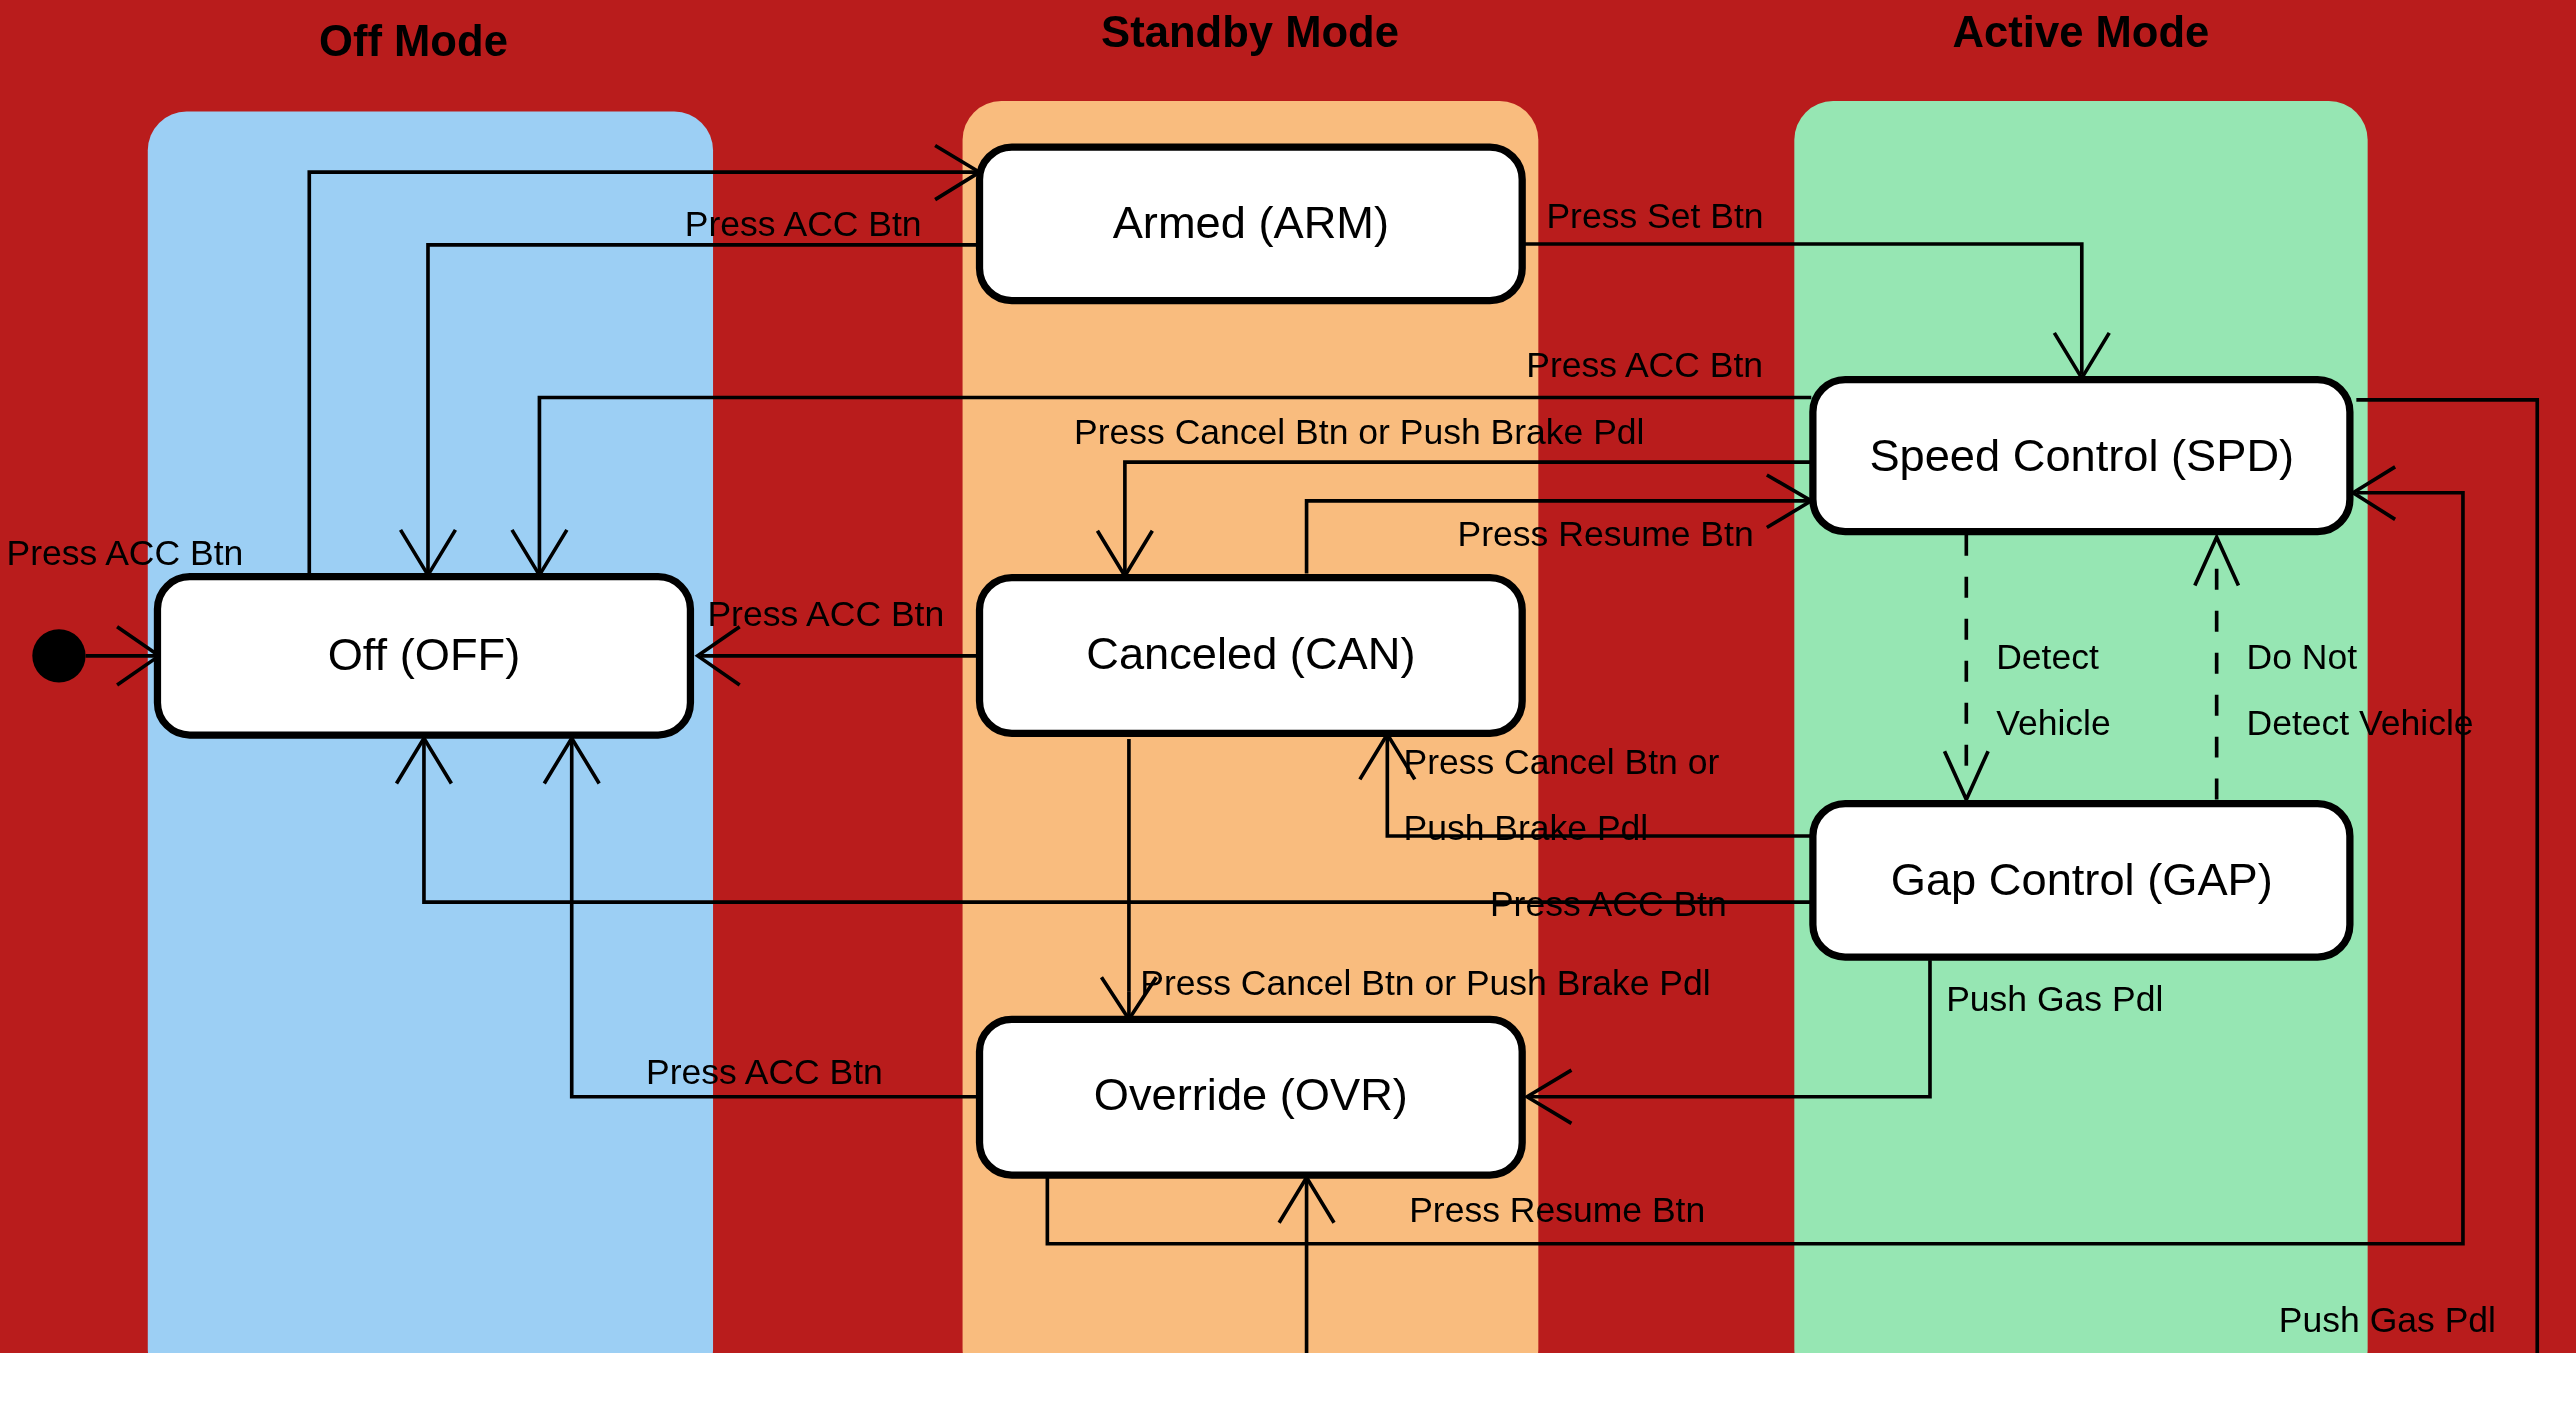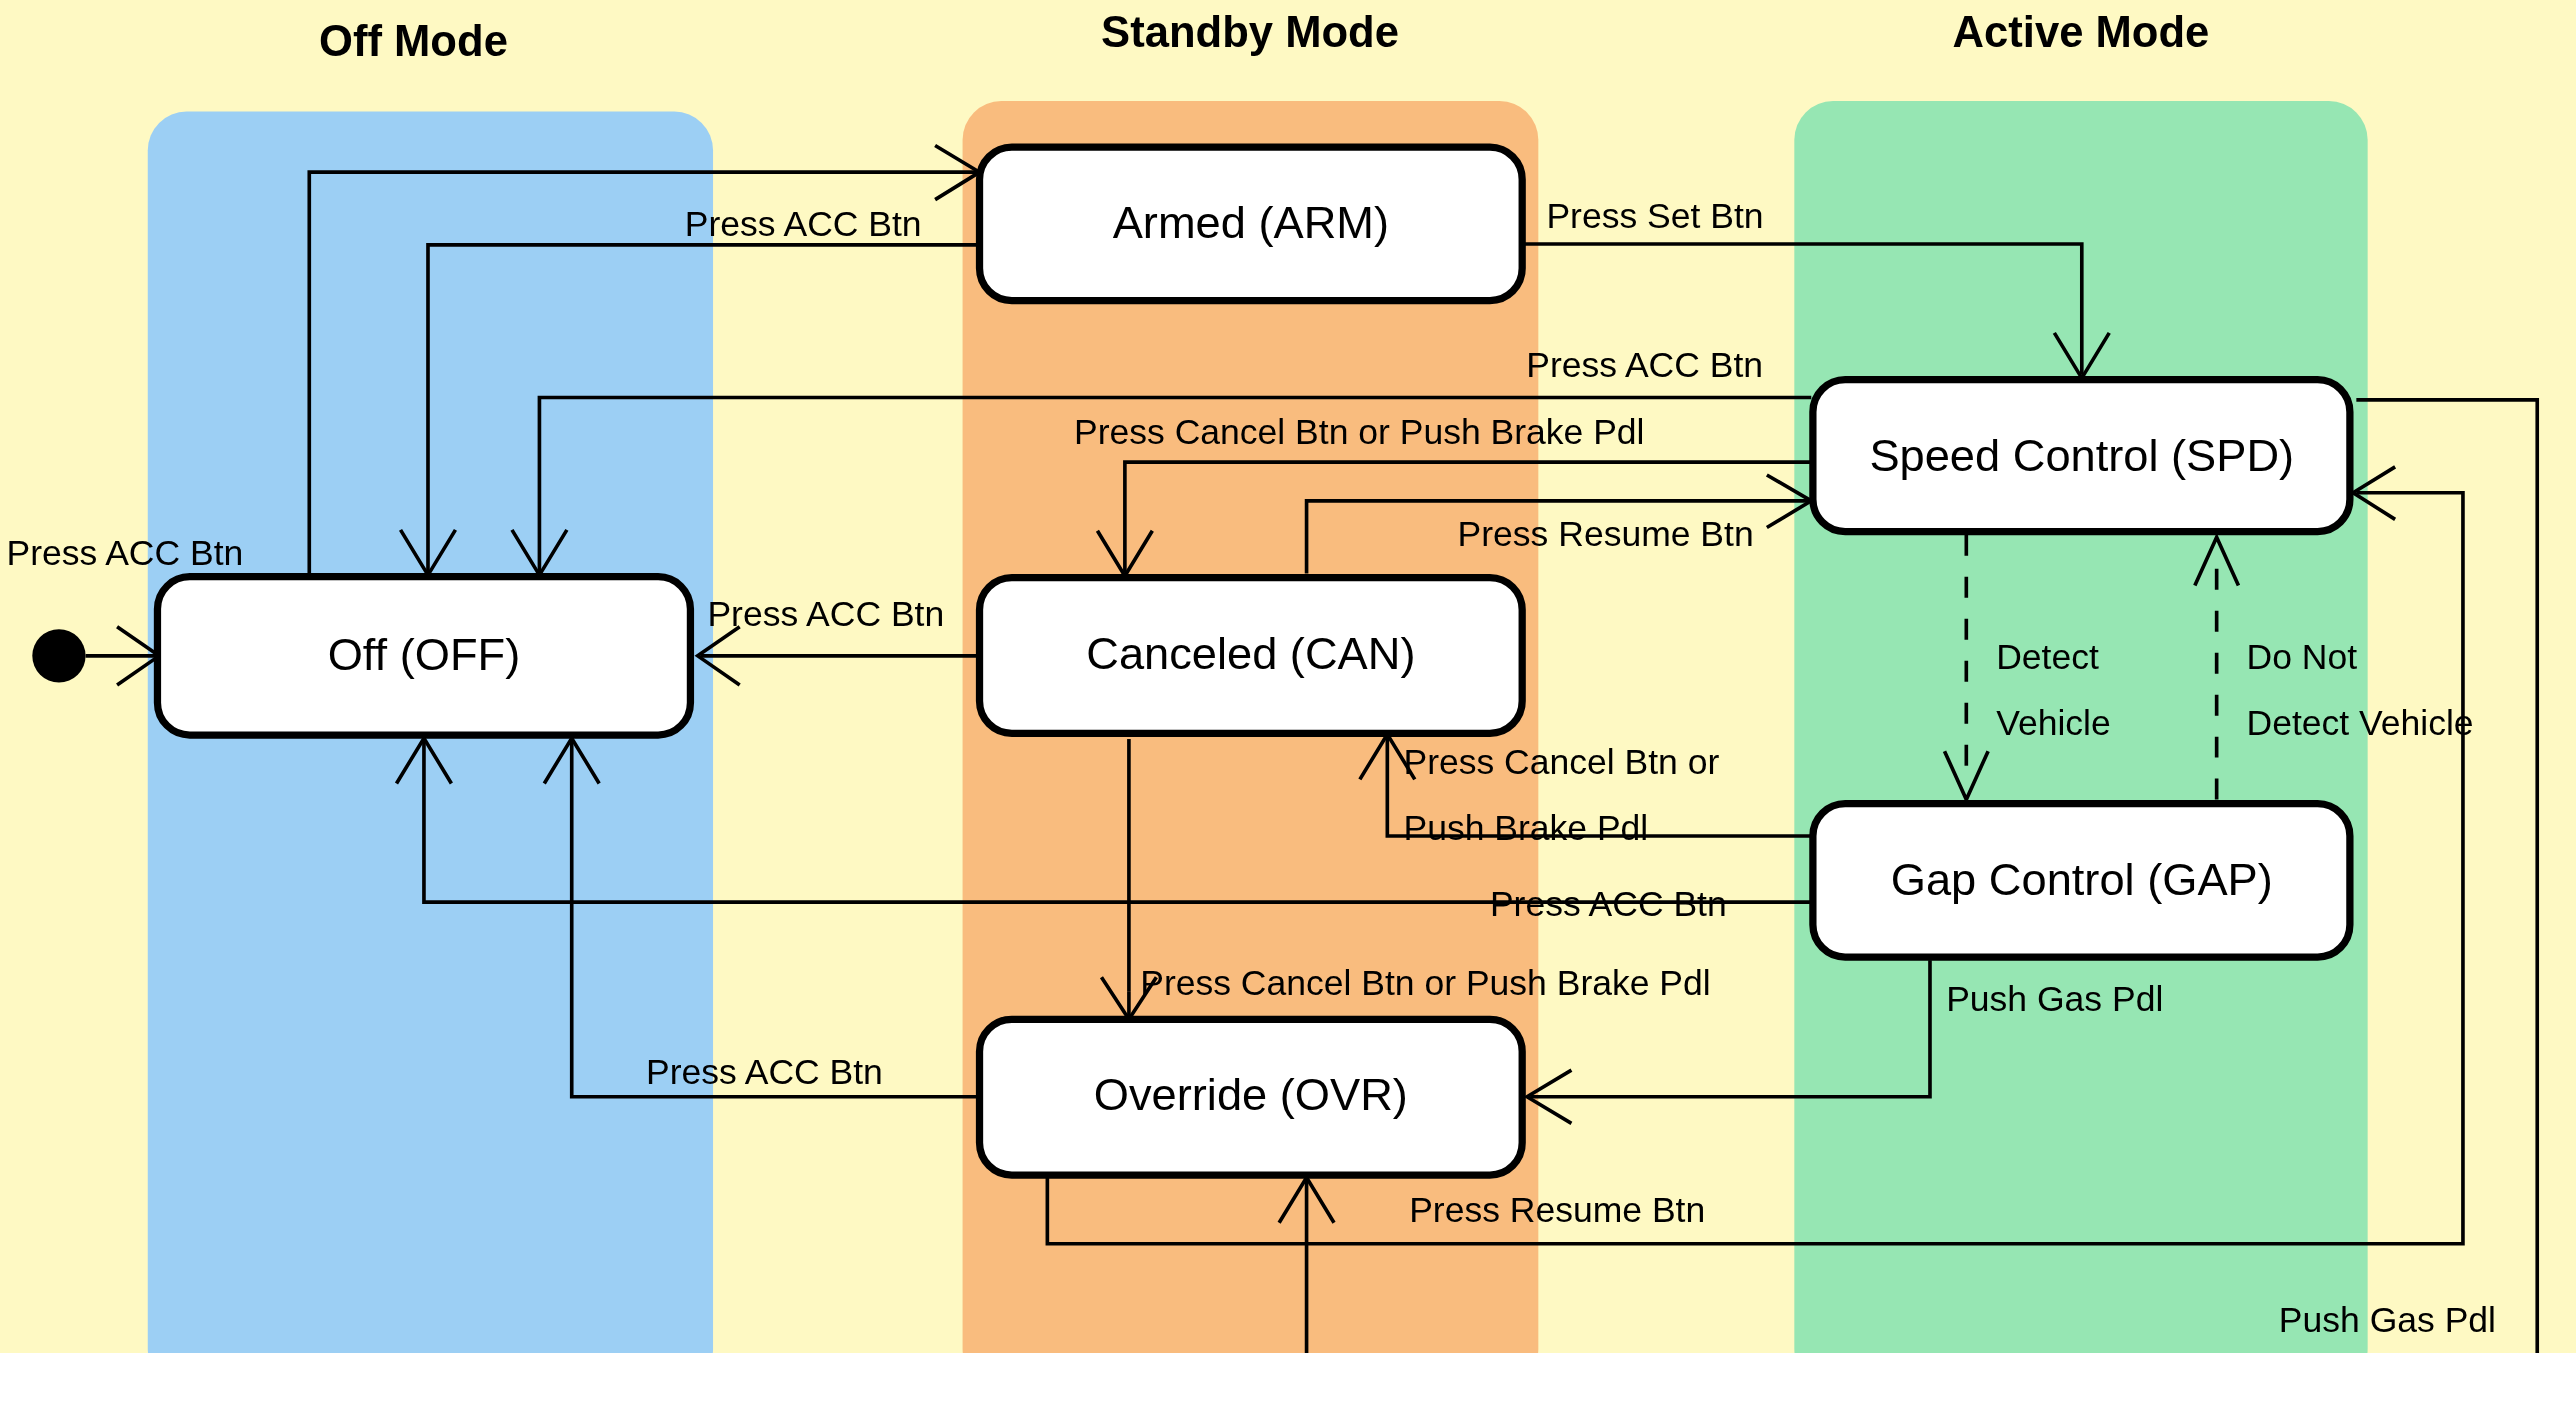--- a/index.html
+++ b/index.html
@@ -7,21 +7,21 @@
     padding: 0;
     background: #ffffff;
   }
   body {
     font-family: "Liberation Sans", sans-serif;
   }
   #stage {
     position: relative;
     width: 2576px;
     height: 1353px;
-    background: #fef9c3;
+    background: #b91c1c;
     overflow: hidden;
   }
   svg#diagram {
     position: absolute;
     left: 0;
     top: 0;
     width: 2576px;
     height: 1403px;
   }
   .mode-title {

